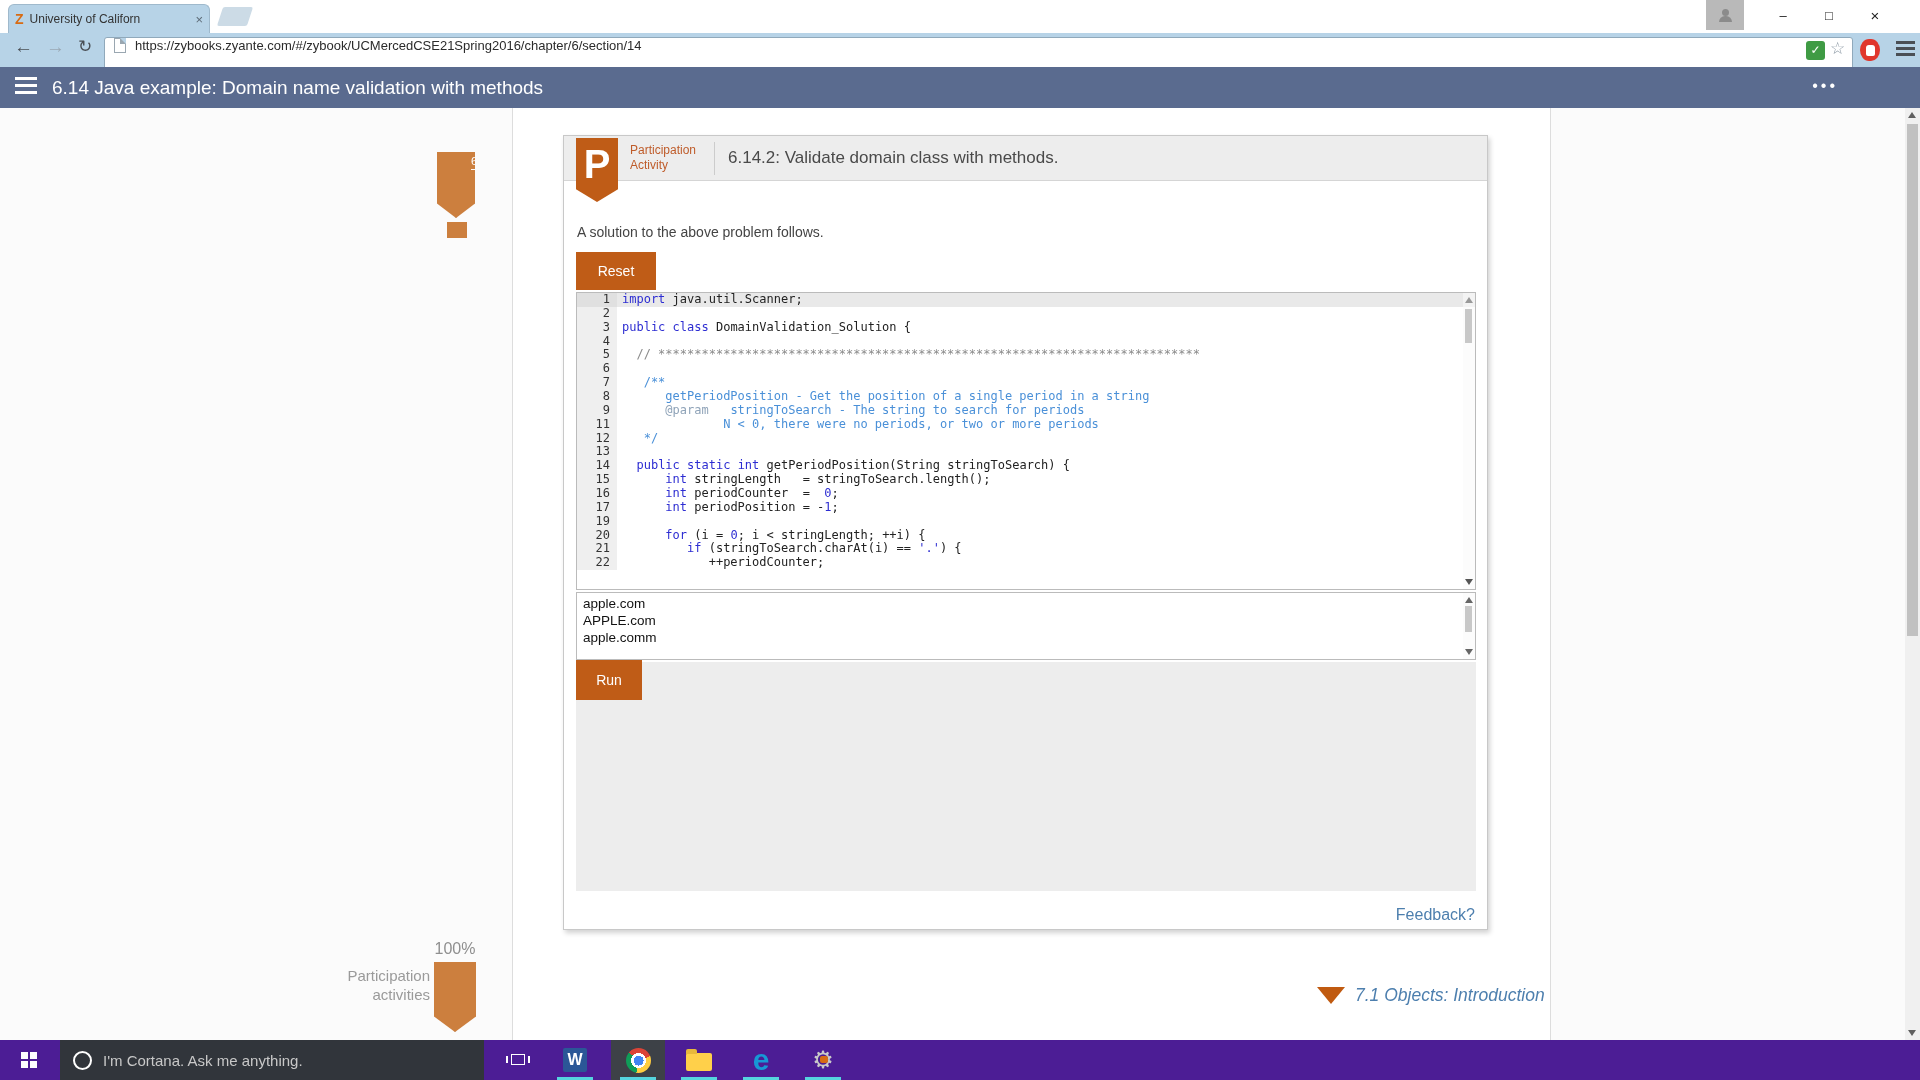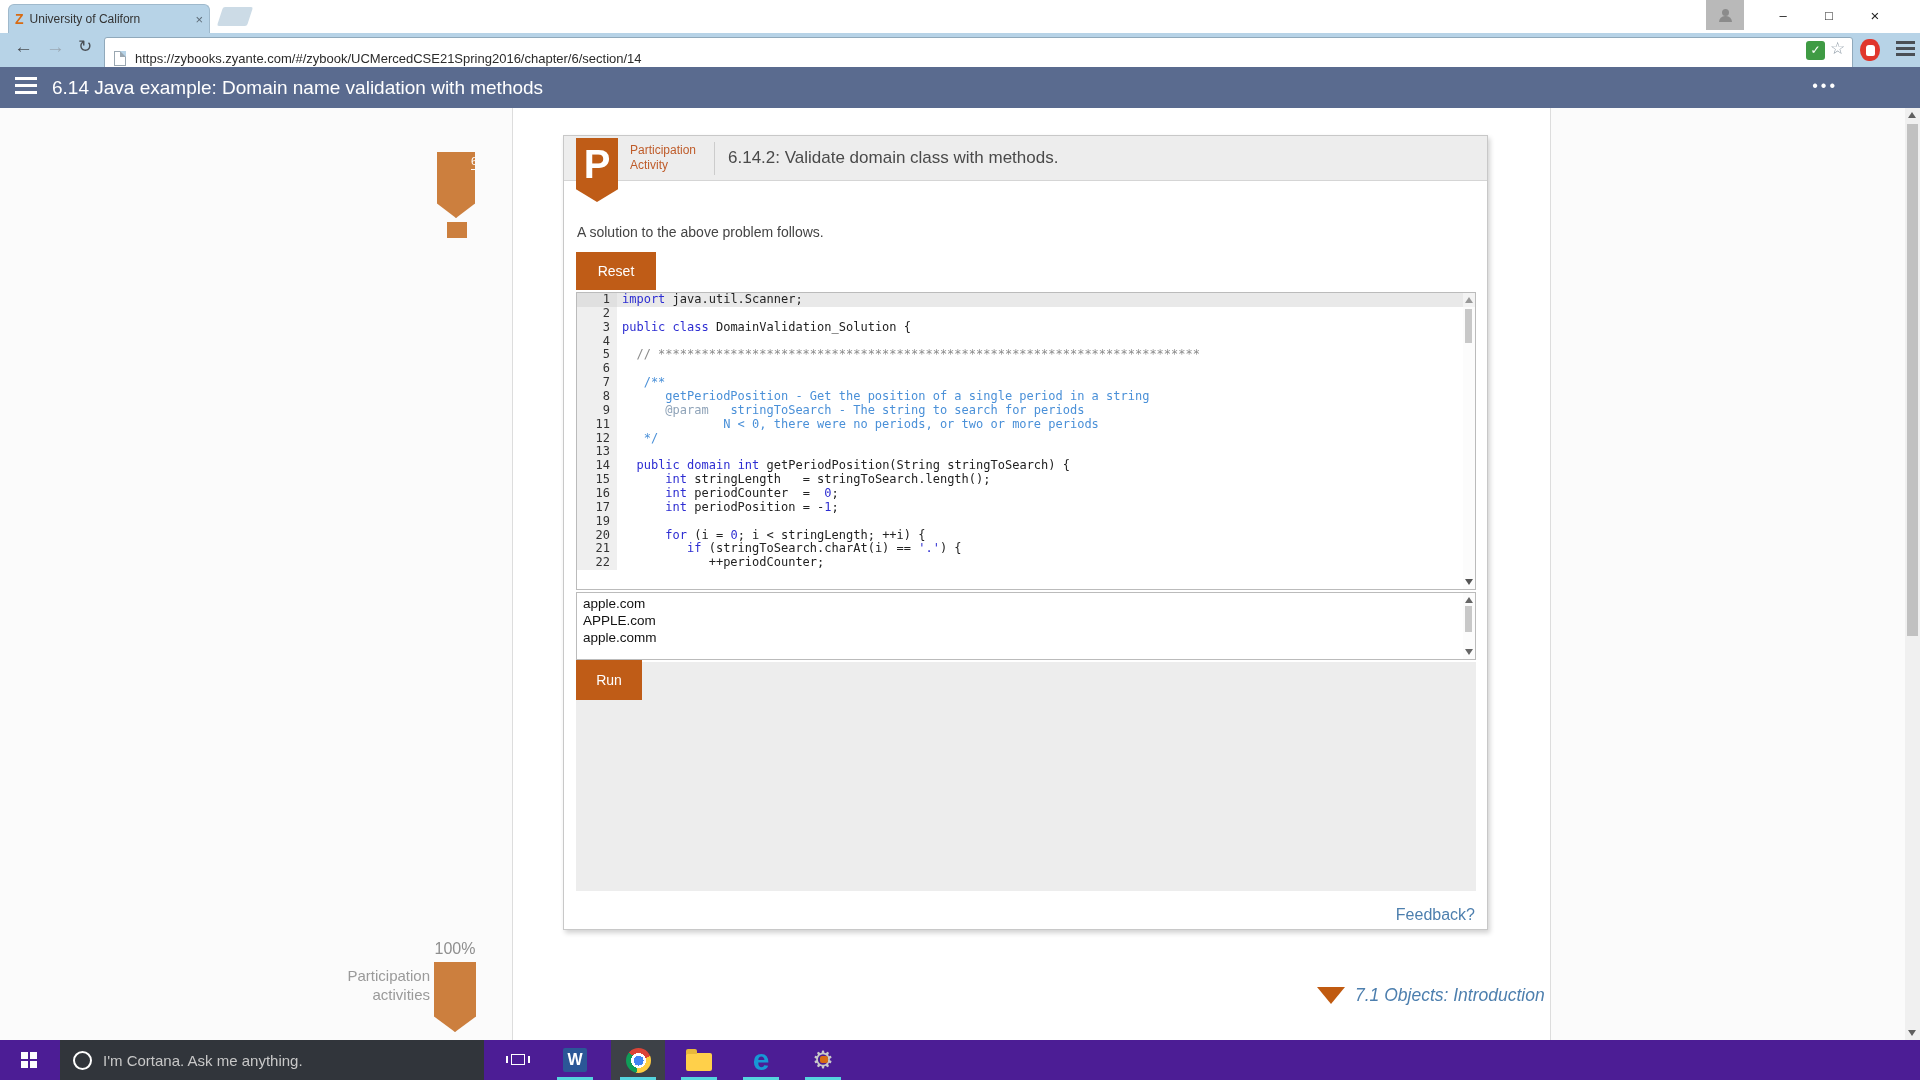--- a/index.html
+++ b/index.html
@@ -19,21 +19,21 @@
   .winbtn { position:absolute; top:0; width:46px; height:30px; display:flex; align-items:center;
             justify-content:center; color:#222; font-size:13px; }
   .profilebtn { position:absolute; left:1706px; top:0; width:38px; height:30px; background:#b9b9b9;
                 display:flex; align-items:center; justify-content:center; }
   .pf-head { width:7px; height:7px; border-radius:50%; background:#8b8b8b; position:relative; top:-3px;}
   .pf-body { position:absolute; width:13px; height:6px; border-radius:6px 6px 0 0; background:#8b8b8b; bottom:8px;}
 
   .toolbar { position:absolute; left:0; top:33px; width:1920px; height:34px; background:#b7d3e7; }
   .navico { position:absolute; top:3px; font-size:19px; color:#4a4f55; }
   .urlbar { position:absolute; left:104px; top:4px; width:1749px; height:42px; background:#fff;
-            border:1px solid #90a9bb; border-radius:3px; display:flex; align-items:center; }
+            border:1px solid #90a9bb; border-radius:3px; display:flex; align-items:flex-start; }
   .pageico { width:12px; height:15px; background:#fff; border:1px solid #9aa7b1; margin:0 9px 0 9px; position:relative;}
   .pageico:after { content:""; position:absolute; right:-1px; top:-1px; border:3px solid #b7d3e7;
                    border-left-color:#9aa7b1; border-bottom-color:#9aa7b1; }
   .urltext { font-size:13px; color:#2b2b2b; }
   .sadv { position:absolute; left:1806px; top:8px; width:19px; height:19px; background:#3f9b44;
           border-radius:3px; color:#fff; font-size:12px; line-height:18px; text-align:center; }
   .star { position:absolute; left:1830px; top:5px; font-size:17px; color:#8d9aa5; }
   .adblock { position:absolute; left:1860px; top:6px; width:20px; height:22px; background:#e0362c;
              border-radius:9px/11px; display:flex; align-items:center; justify-content:center; }
   .adblock span { display:block; width:9px; height:11px; background:#fff; border-radius:3px 3px 2px 2px; }
@@ -236,21 +236,21 @@
         <div class="crow"><span class="gut">3</span><span class="ctext"><span class="tk-k">public</span><span class="tk-p"> </span><span class="tk-k">class</span><span class="tk-p"> DomainValidation_Solution {</span></span></div>
         <div class="crow"><span class="gut">4</span><span class="ctext"></span></div>
         <div class="crow"><span class="gut">5</span><span class="ctext"><span class="tk-c">  // ***************************************************************************</span></span></div>
         <div class="crow"><span class="gut">6</span><span class="ctext"></span></div>
         <div class="crow"><span class="gut">7</span><span class="ctext"><span class="tk-d">   /**</span></span></div>
         <div class="crow"><span class="gut">8</span><span class="ctext"><span class="tk-d">      getPeriodPosition - Get the position of a single period in a string</span></span></div>
         <div class="crow"><span class="gut">9</span><span class="ctext"><span class="tk-dt">      @param</span><span class="tk-d">   stringToSearch - The string to search for periods</span></span></div>
         <div class="crow"><span class="gut">11</span><span class="ctext"><span class="tk-d">              N &lt; 0, there were no periods, or two or more periods</span></span></div>
         <div class="crow"><span class="gut">12</span><span class="ctext"><span class="tk-d">   */</span></span></div>
         <div class="crow"><span class="gut">13</span><span class="ctext"></span></div>
-        <div class="crow"><span class="gut">14</span><span class="ctext"><span class="tk-p">  </span><span class="tk-k">public</span><span class="tk-p"> </span><span class="tk-k">domain</span><span class="tk-p"> </span><span class="tk-k">int</span><span class="tk-p"> getPeriodPosition(String stringToSearch) {</span></span></div>
+        <div class="crow"><span class="gut">14</span><span class="ctext"><span class="tk-p">  </span><span class="tk-k">public</span><span class="tk-p"> </span><span class="tk-k">static</span><span class="tk-p"> </span><span class="tk-k">int</span><span class="tk-p"> getPeriodPosition(String stringToSearch) {</span></span></div>
         <div class="crow"><span class="gut">15</span><span class="ctext"><span class="tk-p">      </span><span class="tk-k">int</span><span class="tk-p"> stringLength   = stringToSearch.length();</span></span></div>
         <div class="crow"><span class="gut">16</span><span class="ctext"><span class="tk-p">      </span><span class="tk-k">int</span><span class="tk-p"> periodCounter  =  </span><span class="tk-n">0</span><span class="tk-p">;</span></span></div>
         <div class="crow"><span class="gut">17</span><span class="ctext"><span class="tk-p">      </span><span class="tk-k">int</span><span class="tk-p"> periodPosition = -</span><span class="tk-n">1</span><span class="tk-p">;</span></span></div>
         <div class="crow"><span class="gut">19</span><span class="ctext"></span></div>
         <div class="crow"><span class="gut">20</span><span class="ctext"><span class="tk-p">      </span><span class="tk-k">for</span><span class="tk-p"> (i = </span><span class="tk-n">0</span><span class="tk-p">; i &lt; stringLength; ++i) {</span></span></div>
         <div class="crow"><span class="gut">21</span><span class="ctext"><span class="tk-p">         </span><span class="tk-k">if</span><span class="tk-p"> (stringToSearch.charAt(i) == </span><span class="tk-s">'.'</span><span class="tk-p">) {</span></span></div>
         <div class="crow"><span class="gut">22</span><span class="ctext"><span class="tk-p">            ++periodCounter;</span></span></div>
       </div>
     <div class="vscroll">
       <div class="tri-up"></div>

